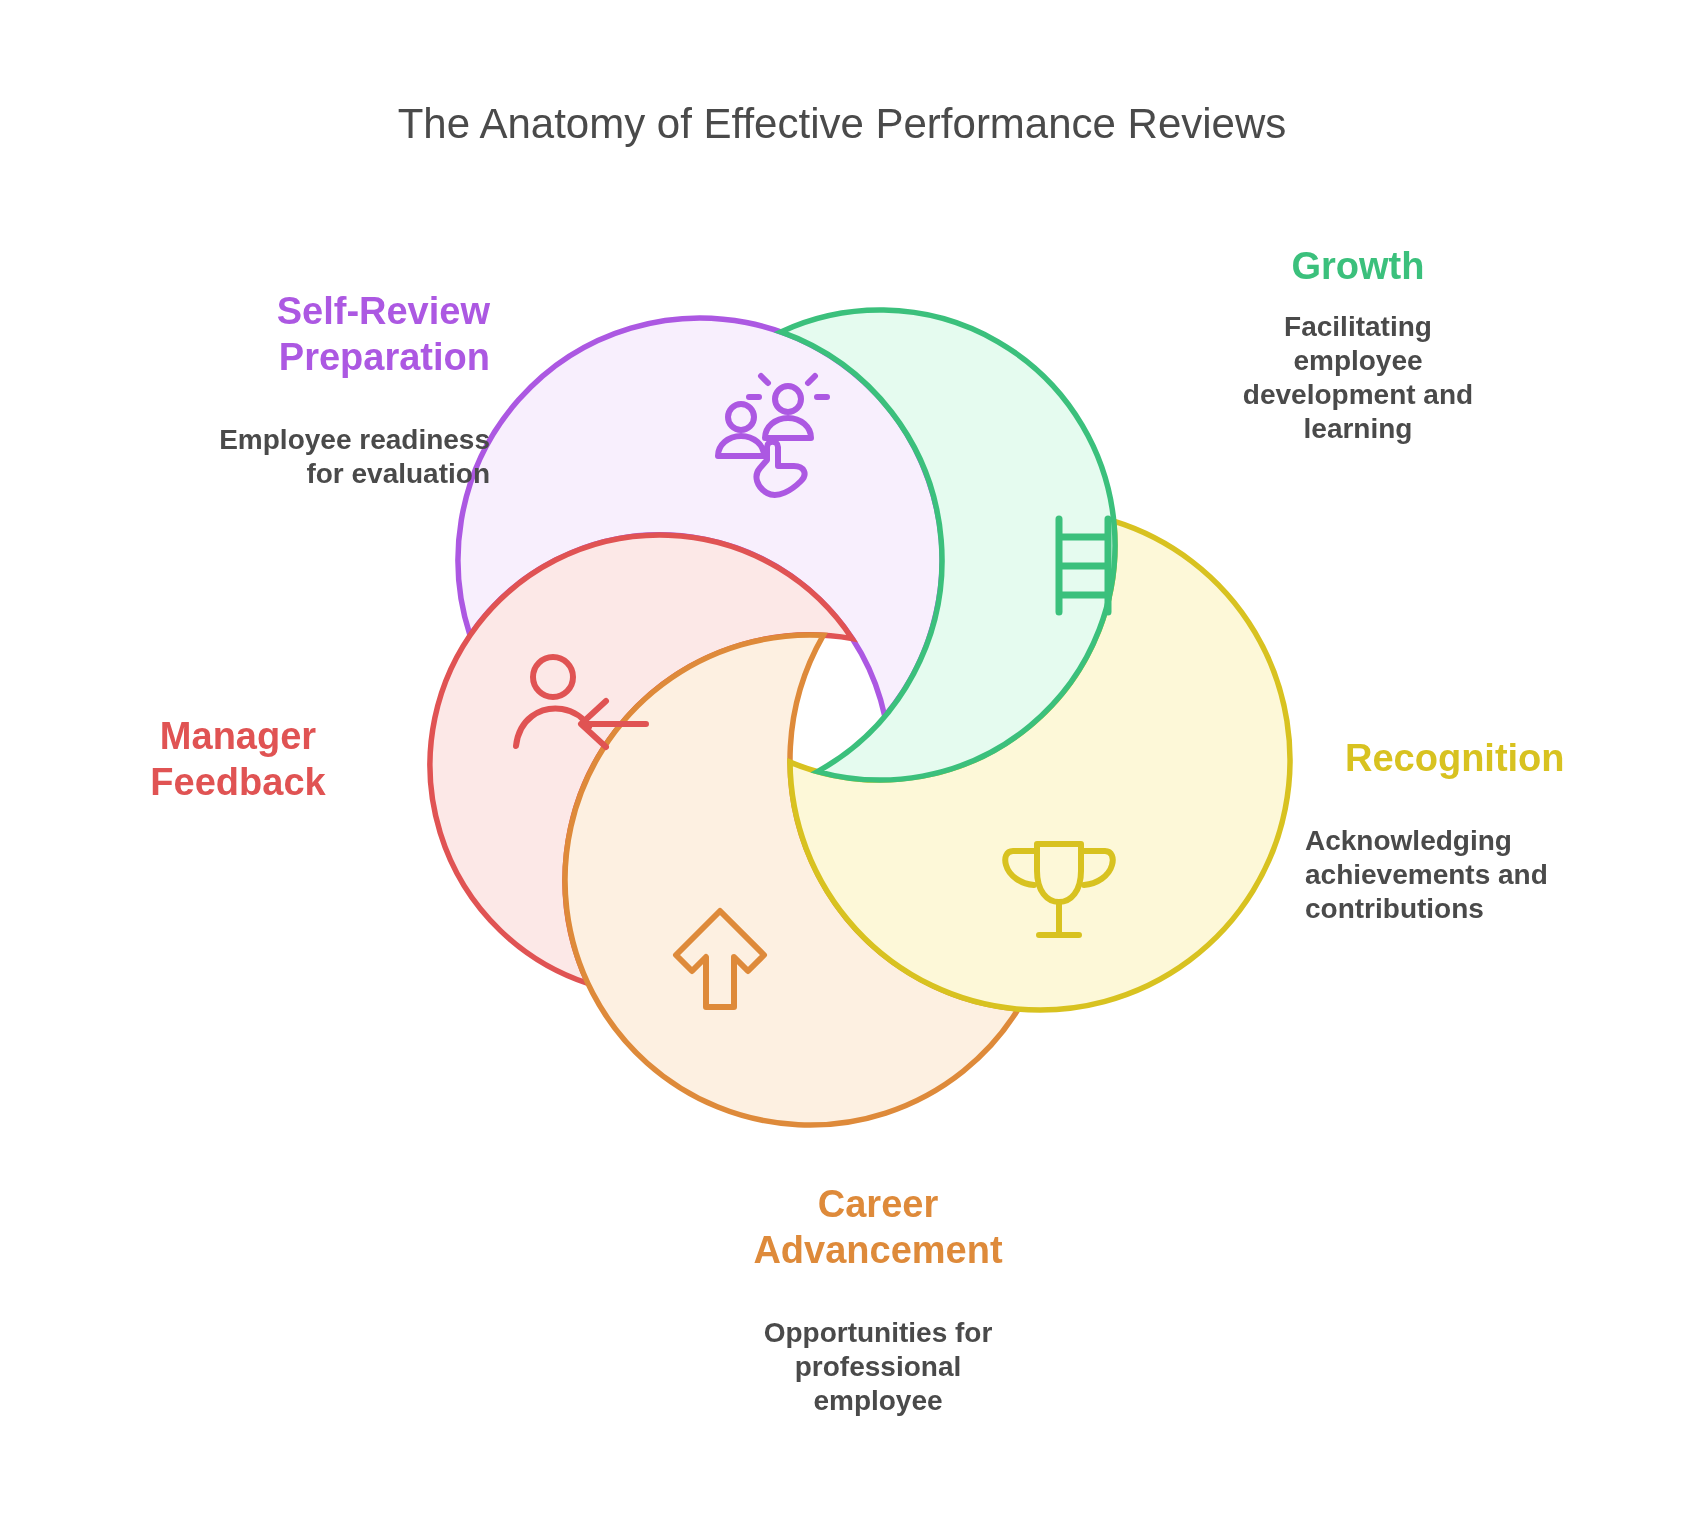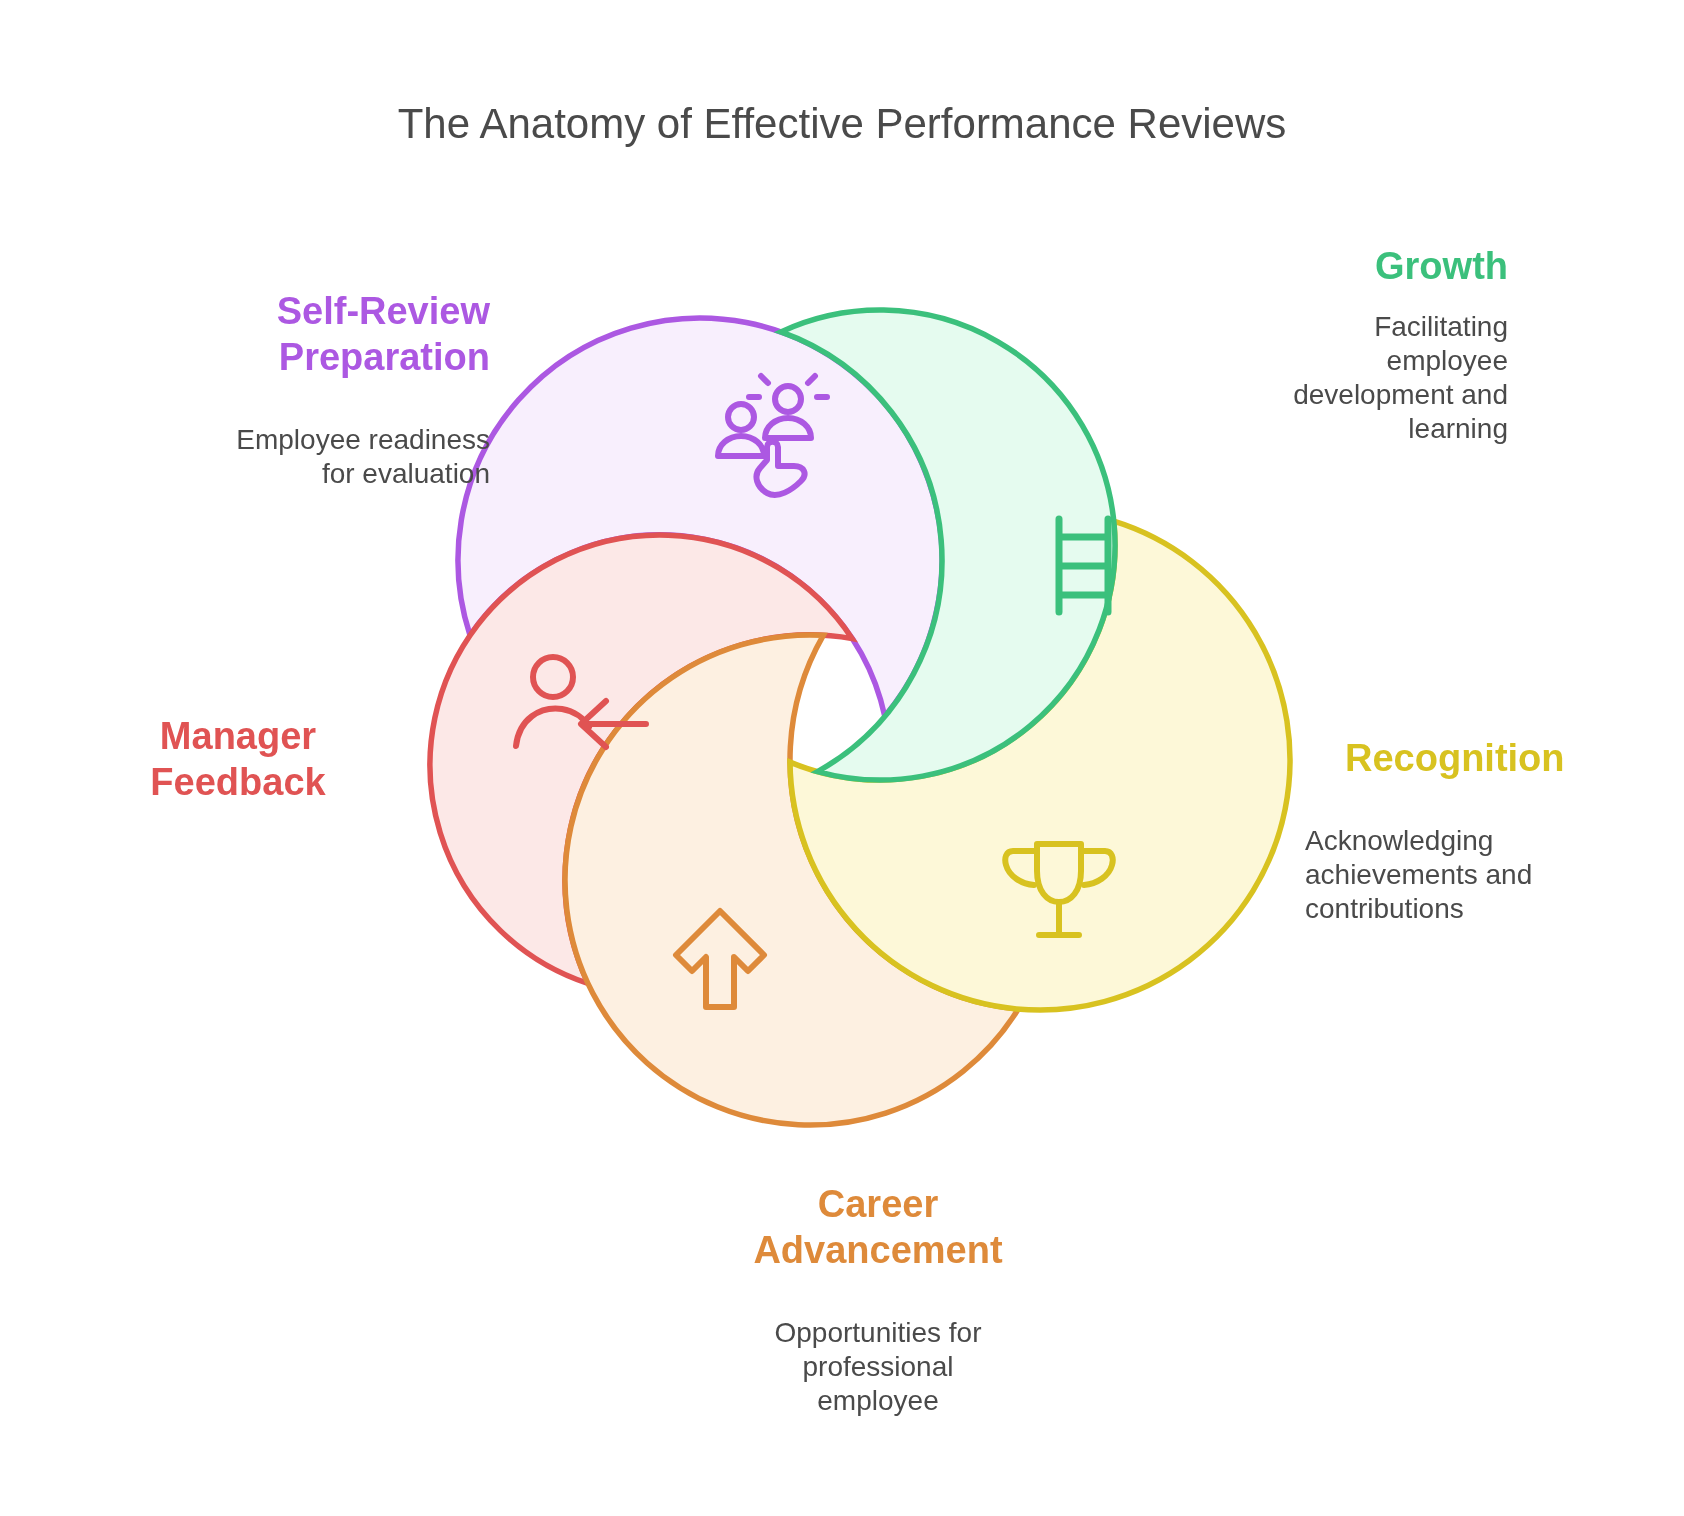--- a/index.html
+++ b/index.html
@@ -41,26 +41,26 @@
     margin: 0;
     font-size: 38px;
     line-height: 46px;
     font-weight: 700;
     white-space: pre-line;
   }
   .section-desc {
     margin: 43px 0 0 0;
     font-size: 28px;
     line-height: 34px;
-    font-weight: 400;
+    font-weight: 700;
     color: #4A4A4A;
     white-space: pre-line;
   }
   #label-self_review { left: 140px; top: 262px; width: 350px; text-align: right; }
-  #label-growth      { left: 1208px; top: 243px; width: 300px; text-align: right; }
+  #label-growth      { left: 1208px; top: 243px; width: 300px; text-align: center; }
   #label-recognition { left: 1305px; top: 735px; width: 310px; text-align: left; }
   #label-manager     { left: 93px;  top: 713px; width: 290px; text-align: center; }
   #label-career      { left: 688px; top: 1181px; width: 380px; text-align: center; }
   #label-growth .section-desc { margin-top: 21px; }
   .icon { fill: none; stroke-width: 6; stroke-linecap: round; stroke-linejoin: round; }
   .icon.thick { stroke-width: 7; }
 </style>
 </head>
 <body>
 

